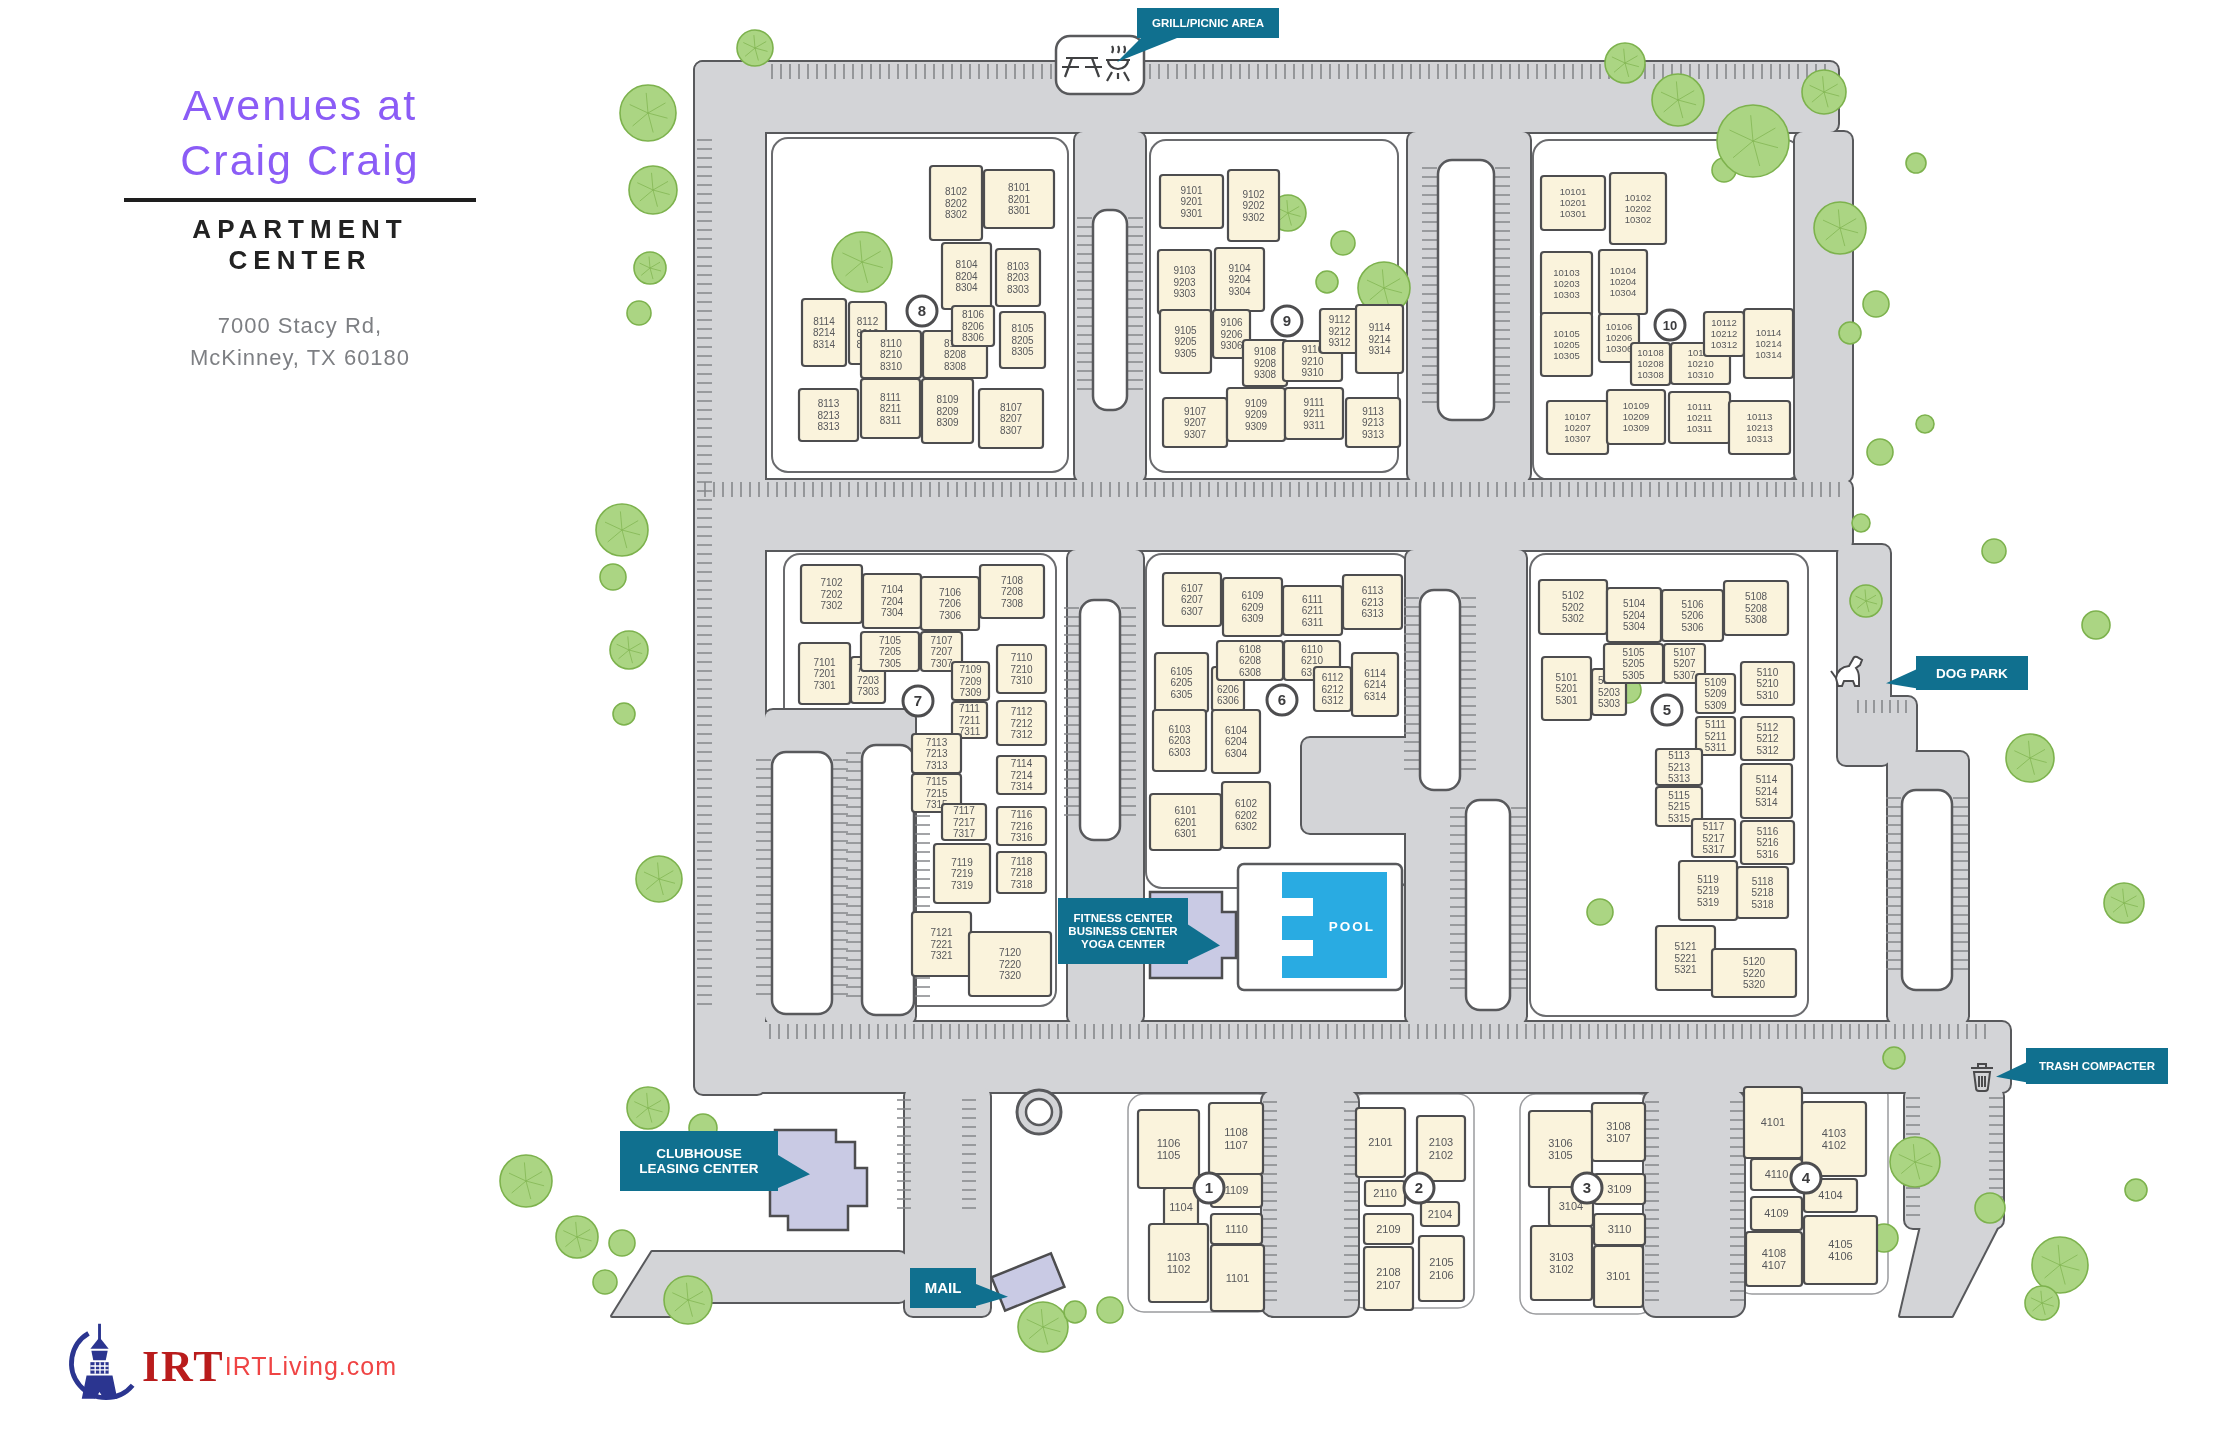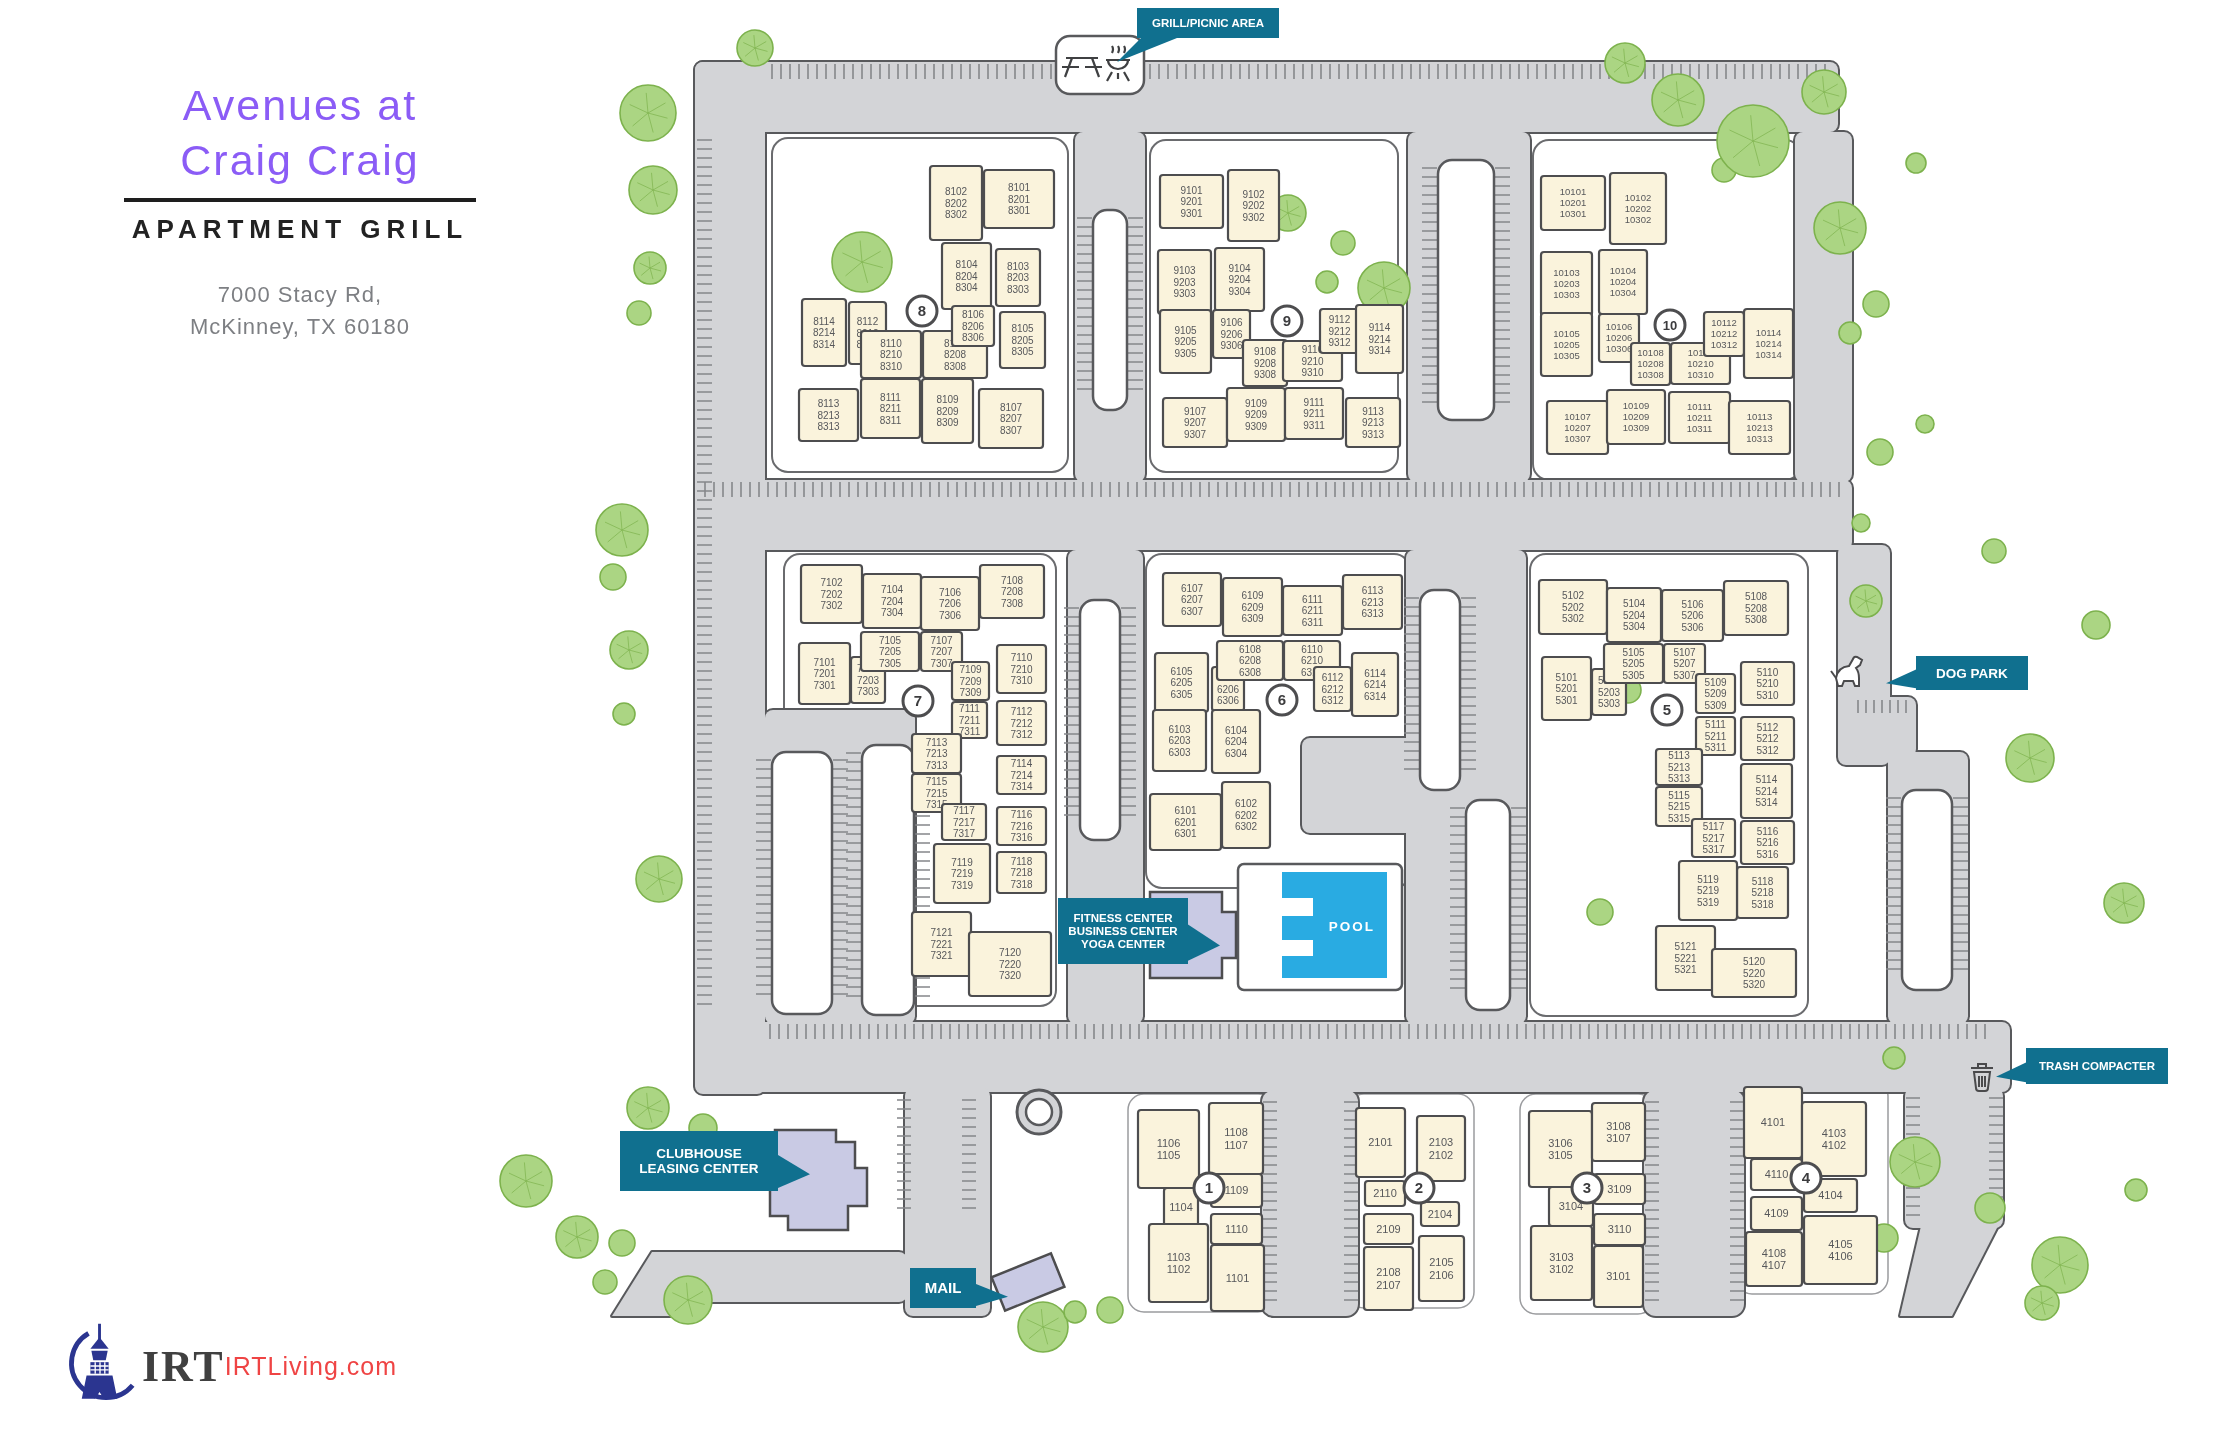--- a/index.html
+++ b/index.html
@@ -5,21 +5,21 @@
   html,body{margin:0;padding:0;background:#ffffff;}
   .stage{position:relative;width:2216px;height:1434px;background:#fff;overflow:hidden;
          font-family:"Liberation Sans", sans-serif;}
   .map-svg{position:absolute;left:0;top:0;}
   .header{position:absolute;left:120px;top:78px;width:360px;text-align:center;color:#1c1c1c;}
   .title{font-size:43px;line-height:1.28;letter-spacing:2px;font-weight:400;color:#8b5cf6;}
   .rule{border-bottom:4px solid #1e1e1e;margin:10px 4px 12px 4px;}
   .subtitle{font-size:26px;font-weight:bold;letter-spacing:6px;color:#222;}
   .address{margin-top:34px;font-size:22px;line-height:1.45;color:#7d7f83;letter-spacing:1px;}
   .footer{position:absolute;left:52px;top:1318px;display:flex;align-items:center;}
-  .logo-irt{font-family:"Liberation Serif", serif;font-size:44px;font-weight:bold;color:#404040;
+  .logo-irt{font-family:"Liberation Serif", serif;font-size:44px;font-weight:bold;color:#b91c1c;
             letter-spacing:2px;margin-left:-6px;}
   .website{font-size:25px;color:#ef4444;letter-spacing:1px;}
 </style>
 </head>
 <body>
 
 <div class="stage">
 
   <svg class="map-svg" width="2216" height="1434" viewBox="0 0 2216 1434">
     <g id="layer-courts">
@@ -915,21 +915,21 @@
         </g>
       </g>
   </svg>
 
   <div class="header">
     <div class="title">
       <span>Avenues at</span><br>
       <span>Craig Craig</span>
     </div>
     <div class="rule"></div>
-    <div class="subtitle">APARTMENT GRILL</div>
+    <div class="subtitle">APARTMENT CENTER</div>
     <div class="address">
       <span>7000 Stacy Rd,</span><br>
       <span>McKinney, TX 60180</span>
     </div>
   </div>
 
   <div class="footer">
     <svg width="96" height="96" viewBox="0 0 100 100">
       <path d="M38,16 A36,36 0 1 0 84,70" fill="none" stroke="#2B3590" stroke-width="5"></path>
       <g fill="#2B3590">

